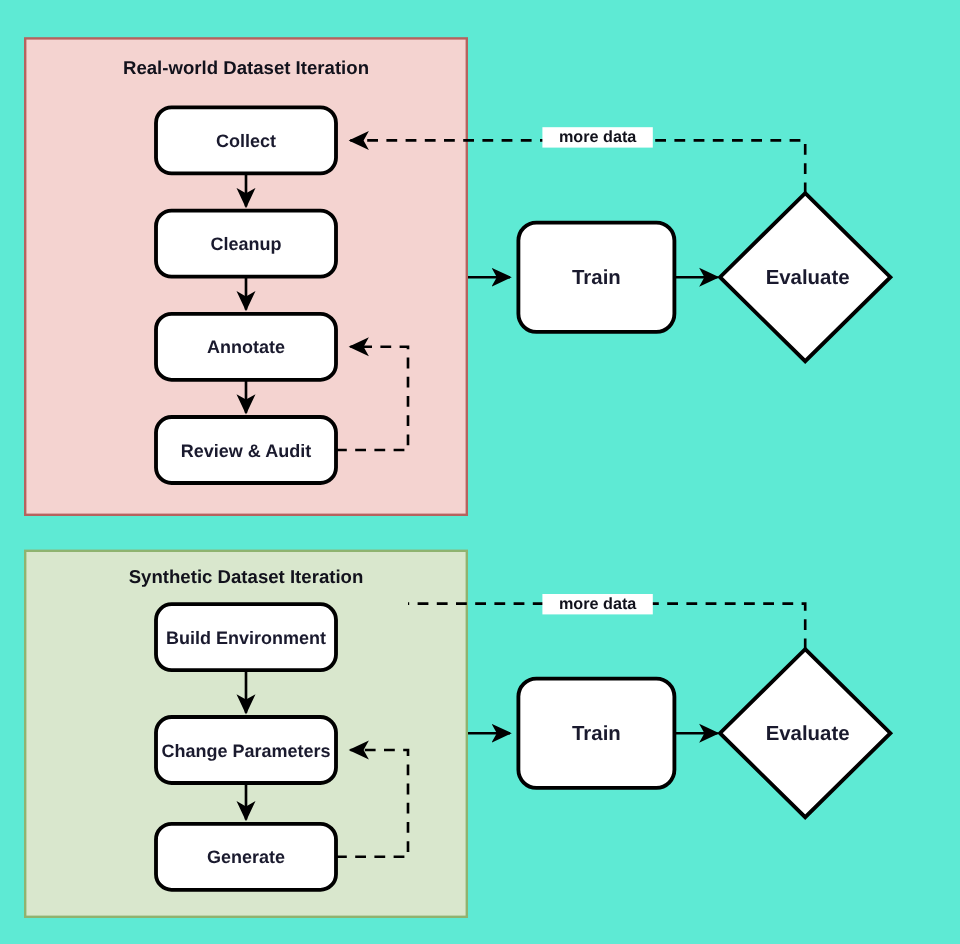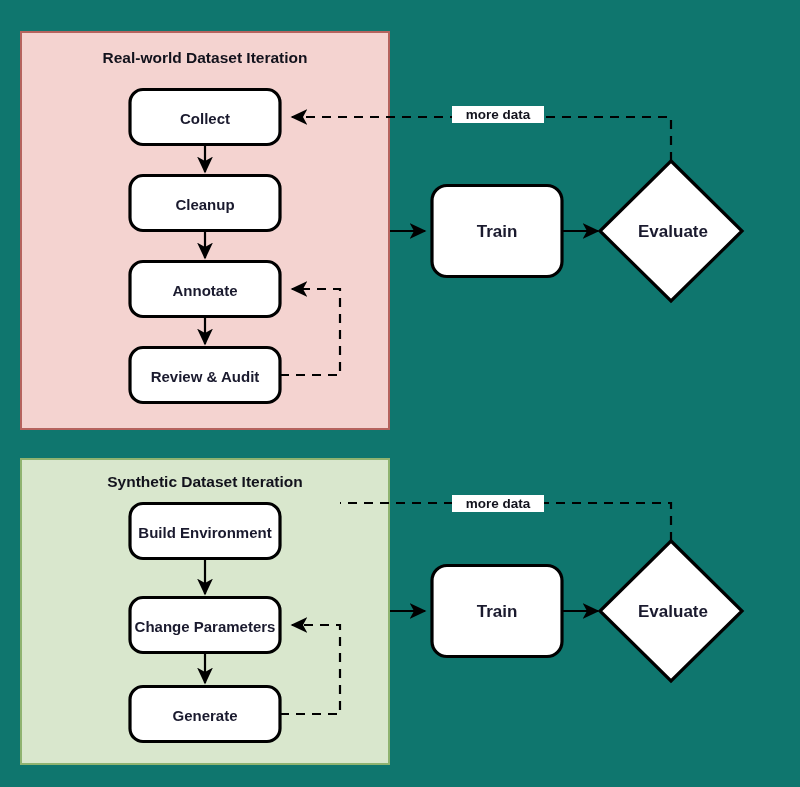--- a/index.html
+++ b/index.html
@@ -4,21 +4,21 @@
 <style>
   html, body {
     margin: 0;
     padding: 0;
     background: #ffffff;
   }
   #canvas {
     position: relative;
     width: 800px;
     height: 787px;
-    background: #0f766e;
+    background: #5eead4;
     font-family: "Liberation Sans", sans-serif;
     overflow: hidden;
   }
   svg#diagram {
     position: absolute;
     left: 0;
     top: 0;
     width: 800px;
     height: 787px;
   }

